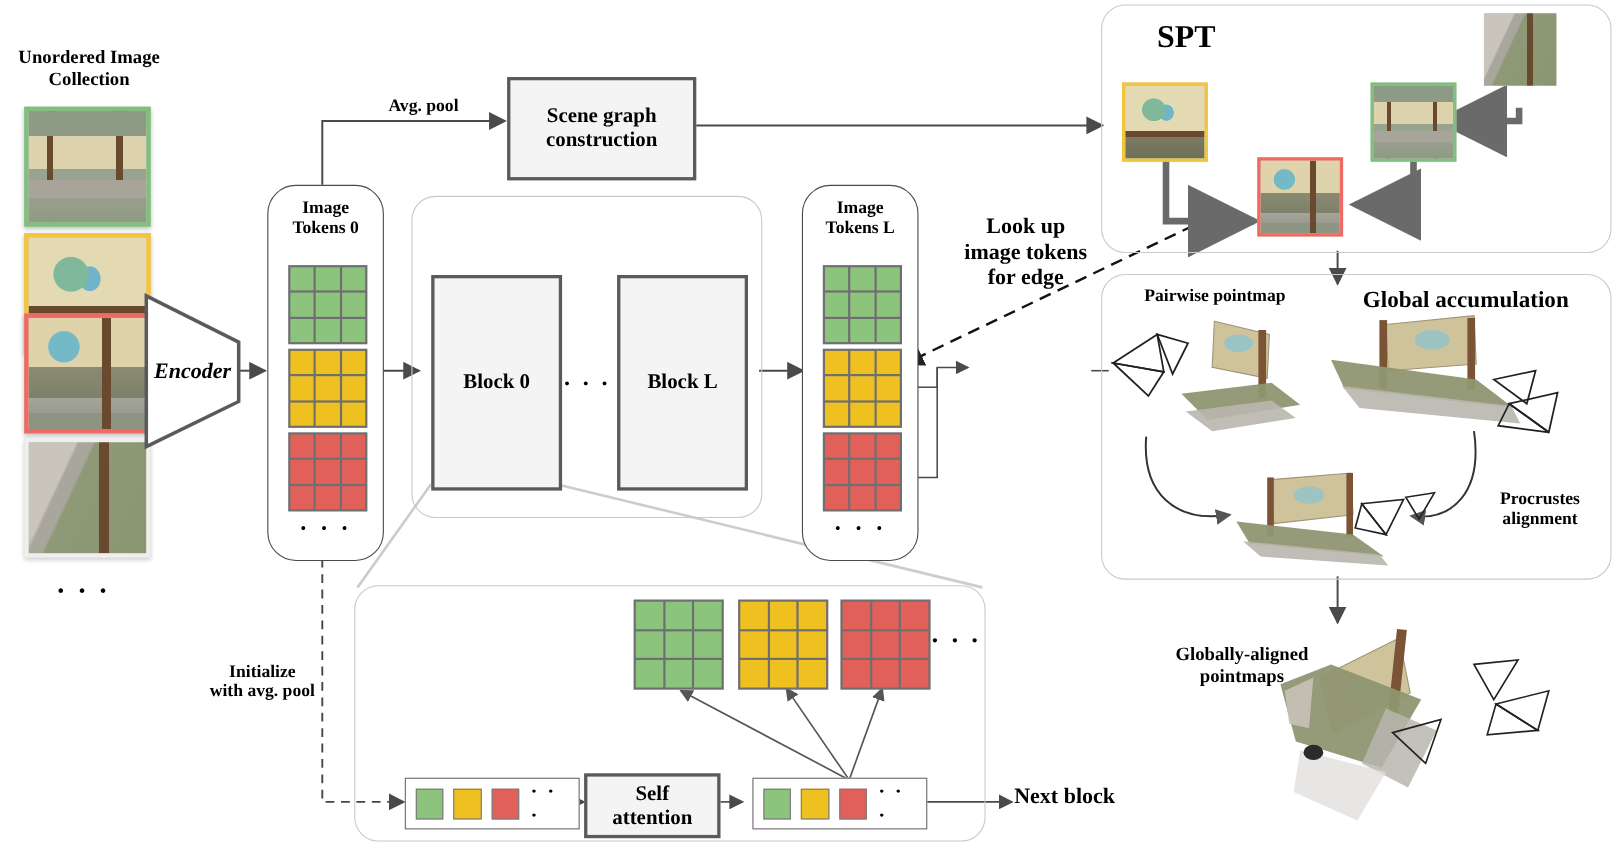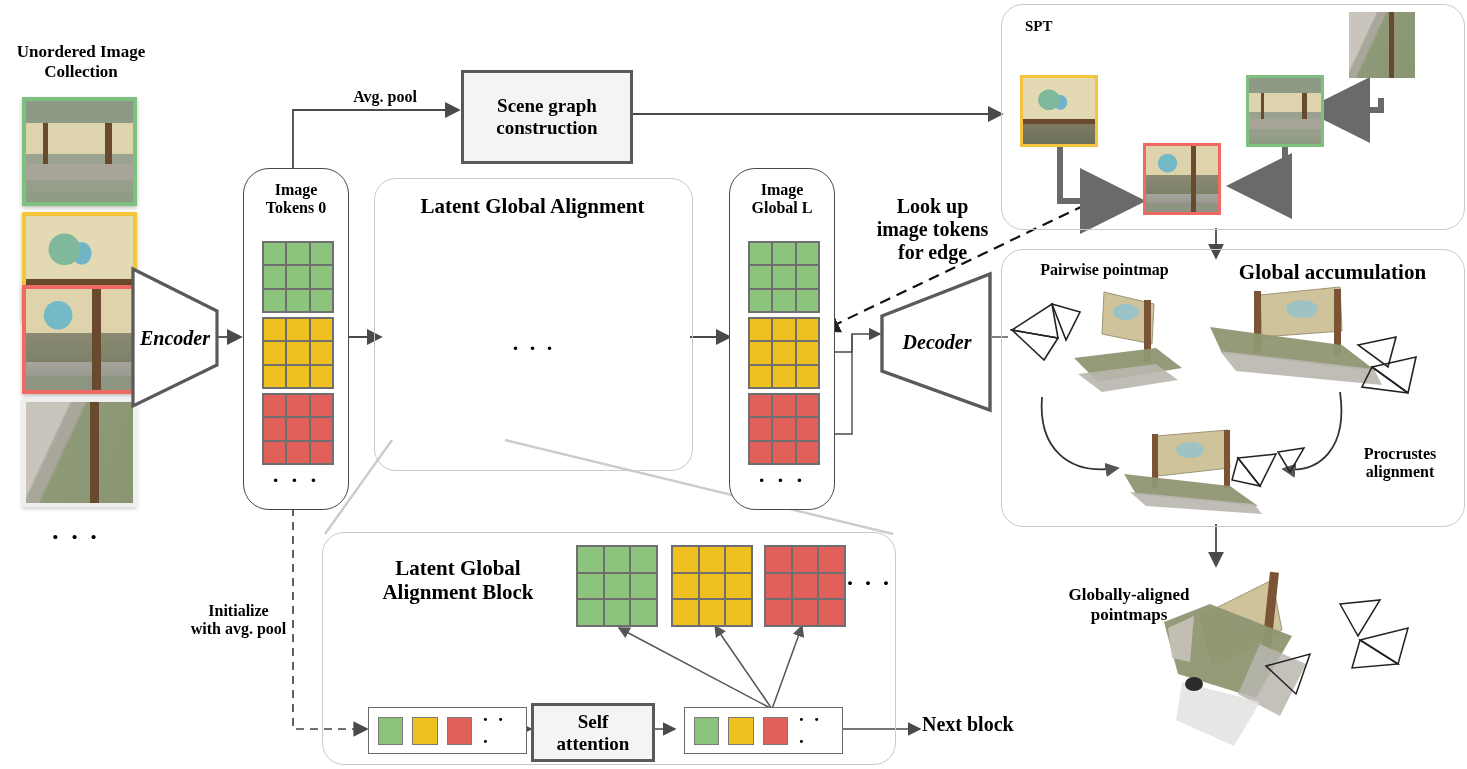--- a/index.html
+++ b/index.html
@@ -198,28 +198,33 @@
   <div class="lbl" style="left:330px;top:88px;width:110px;font-size:16px;">Avg. pool</div>
 
   <div class="gbox" style="left:461px;top:70px;width:166px;height:88px;font-size:19px;">
     <div>
       <span>Scene graph</span><br>
       <span>construction</span>
     </div>
   </div>
 
   <div class="panel" style="left:374px;top:178px;width:317px;height:291px;"></div>
-  <div class="lbl" style="left:374px;top:194px;width:317px;font-size:21px;">Latent Global Alignment</div>
-
+
+  <div class="gbox" style="left:392px;top:250px;width:113px;height:190px;font-size:19px;">
+    <span>Block 0</span>
+  </div>
   <div class="lbl" style="left:505px;top:330px;width:58px;font-size:22px;letter-spacing:3px;">. . .</div>
+  <div class="gbox" style="left:561px;top:250px;width:113px;height:190px;font-size:19px;">
+    <span>Block L</span>
+  </div>
 
   <div class="tokcol" style="left:729px;top:168px;width:104px;height:340px;">
     <div class="cap">
       <span>Image</span><br>
-      <span>Global L</span>
+      <span>Tokens L</span>
     </div>
     <div class="grid3" style="left:18px;top:72px;width:68px;height:68px;">
       <i style="background:#8CC47E"></i>
         <i style="background:#8CC47E"></i>
         <i style="background:#8CC47E"></i>
       <i style="background:#8CC47E"></i>
         <i style="background:#8CC47E"></i>
         <i style="background:#8CC47E"></i>
       <i style="background:#8CC47E"></i>
         <i style="background:#8CC47E"></i>
@@ -249,29 +254,23 @@
     </div>
     <div class="dots" style="top:300px;">· · ·</div>
   </div>
 
   <div class="lbl" style="left:860px;top:195px;width:145px;font-size:20px;">
     <span>Look up</span><br>
     <span>image tokens</span><br>
     <span>for edge</span>
   </div>
 
-  <div class="trapz" style="left:878px;top:268px;width:118px;height:148px;">
-    <svg width="118" height="148">
-      <polygon points="4,48 112,6 112,142 4,103" fill="#fff" stroke="#5a5a5a" stroke-width="3.4"></polygon>
-    </svg>
-    <div class="tt" style="font-size:20px;">Decoder</div>
-  </div>
 
   <div class="panel" style="left:1001px;top:4px;width:462px;height:224px;"></div>
-  <div class="lbl" style="left:1025px;top:18px;width:80px;font-size:15px;text-align:left;">SPT</div>
+  <div class="lbl" style="left:1025px;top:18px;width:80px;font-size:29px;text-align:right;">SPT</div>
 
   <div class="thumb" style="left:1020px;top:75px;width:72px;height:66px;border:3px solid #F2C53D;">
     <div class="ph" style="
       background:
         radial-gradient(ellipse at 36% 33%,#7fb89a 0%,#7fb89a 16%,transparent 17%),
         radial-gradient(ellipse at 52% 37%,#6fb4c9 0%,#6fb4c9 12%,transparent 13%),
         linear-gradient(to bottom,#e3d9b3 0%,#e3d9b3 62%,#6a4a2e 62%,#6a4a2e 70%,#7d7a62 70%,#6d7058 100%);"></div>
   </div>
 
   <div class="thumb" style="left:1143px;top:143px;width:72px;height:66px;border:3px solid #EF6A63;">
@@ -374,24 +373,20 @@
     <g fill="none" stroke="#222" stroke-width="1.5">
       <path d="M106,96 L150,84 L136,124 Z"></path>
       <path d="M180,34 L220,30 L198,66 Z"></path>
       <path d="M200,70 L248,58 L238,94 Z"></path>
       <path d="M200,70 L238,94 L192,98 Z"></path>
     </g>
   </svg>
 
   <div class="panel" style="left:322px;top:532px;width:572px;height:231px;"></div>
 
-  <div class="lbl" style="left:348px;top:556px;width:220px;font-size:21px;text-align:center;">
-    <span>Latent Global</span><br>
-    <span>Alignment Block</span>
-  </div>
 
   <div class="grid3" style="left:576px;top:545px;width:78px;height:78px;">
     <i style="background:#8CC47E"></i>
       <i style="background:#8CC47E"></i>
       <i style="background:#8CC47E"></i>
     <i style="background:#8CC47E"></i>
       <i style="background:#8CC47E"></i>
       <i style="background:#8CC47E"></i>
     <i style="background:#8CC47E"></i>
       <i style="background:#8CC47E"></i>

